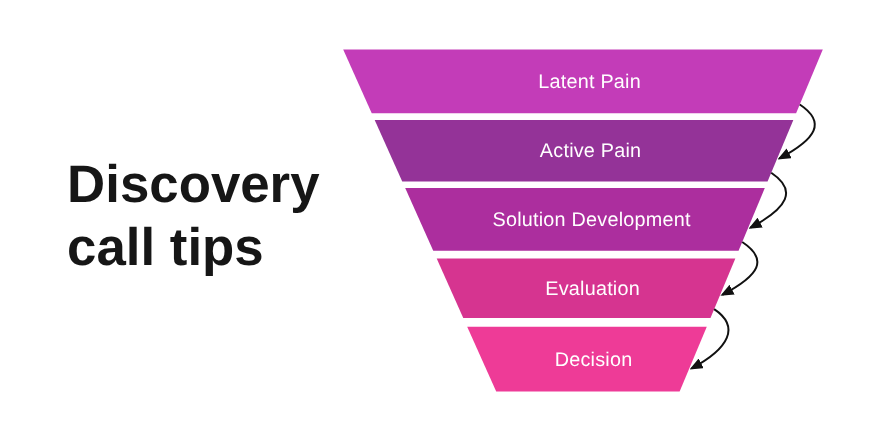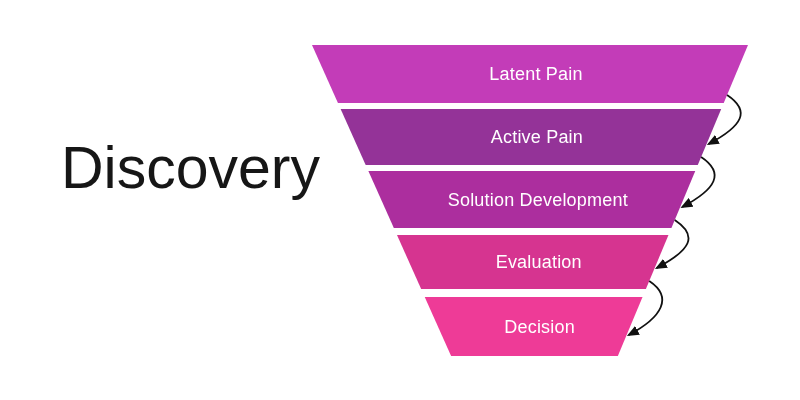--- a/index.html
+++ b/index.html
@@ -12,43 +12,43 @@
     height: 400px;
     background: #ffffff;
     overflow: hidden;
     font-family: "Liberation Sans", sans-serif;
   }
   .title {
     position: absolute;
     left: 61px;
     top: 140px;
     margin: 0;
-    font-size: 59px;
+    font-size: 48px;
     line-height: 57px;
-    font-weight: 400;
+    font-weight: 700;
     letter-spacing: 0px;
     color: #161616;
   }
   .funnel-svg {
     position: absolute;
     left: 0;
     top: 0;
   }
   .stage-label {
     font-family: "Liberation Sans", sans-serif;
     font-size: 18px;
     letter-spacing: 0.2px;
     font-weight: 400;
   }
 </style>
 </head>
 <body>
 
 <div class="canvas" style="background: rgb(255, 255, 255);">
-  <h1 class="title" style="color: rgb(22, 22, 22);"><span>Discovery</span><br></h1>
+  <h1 class="title" style="color: rgb(22, 22, 22);"><span>Discovery</span><br><span>call tips</span></h1>
   <svg class="funnel-svg" width="800" height="400" viewBox="0 0 800 400">
       <defs>
         <marker id="arrowhead" viewBox="0 0 12 10" refX="10" refY="5" markerUnits="userSpaceOnUse" markerWidth="12" markerHeight="10" orient="auto">
           <path d="M0,0 L12,5 L0,10 Z" fill="#111111"></path>
         </marker>
       </defs>
       <polygon points="312,45 748,45 723.727,103 337.9434,103" fill="#c33cb8"></polygon>
       <text x="536" y="80" fill="#ffffff" text-anchor="middle" class="stage-label">Latent Pain</text>
       <polygon points="340.6272,109 721.216,109 697.78,165 365.676,165" fill="#943398"></polygon>
       <text x="536.9216" y="143" fill="#ffffff" text-anchor="middle" class="stage-label">Active Pain</text>

